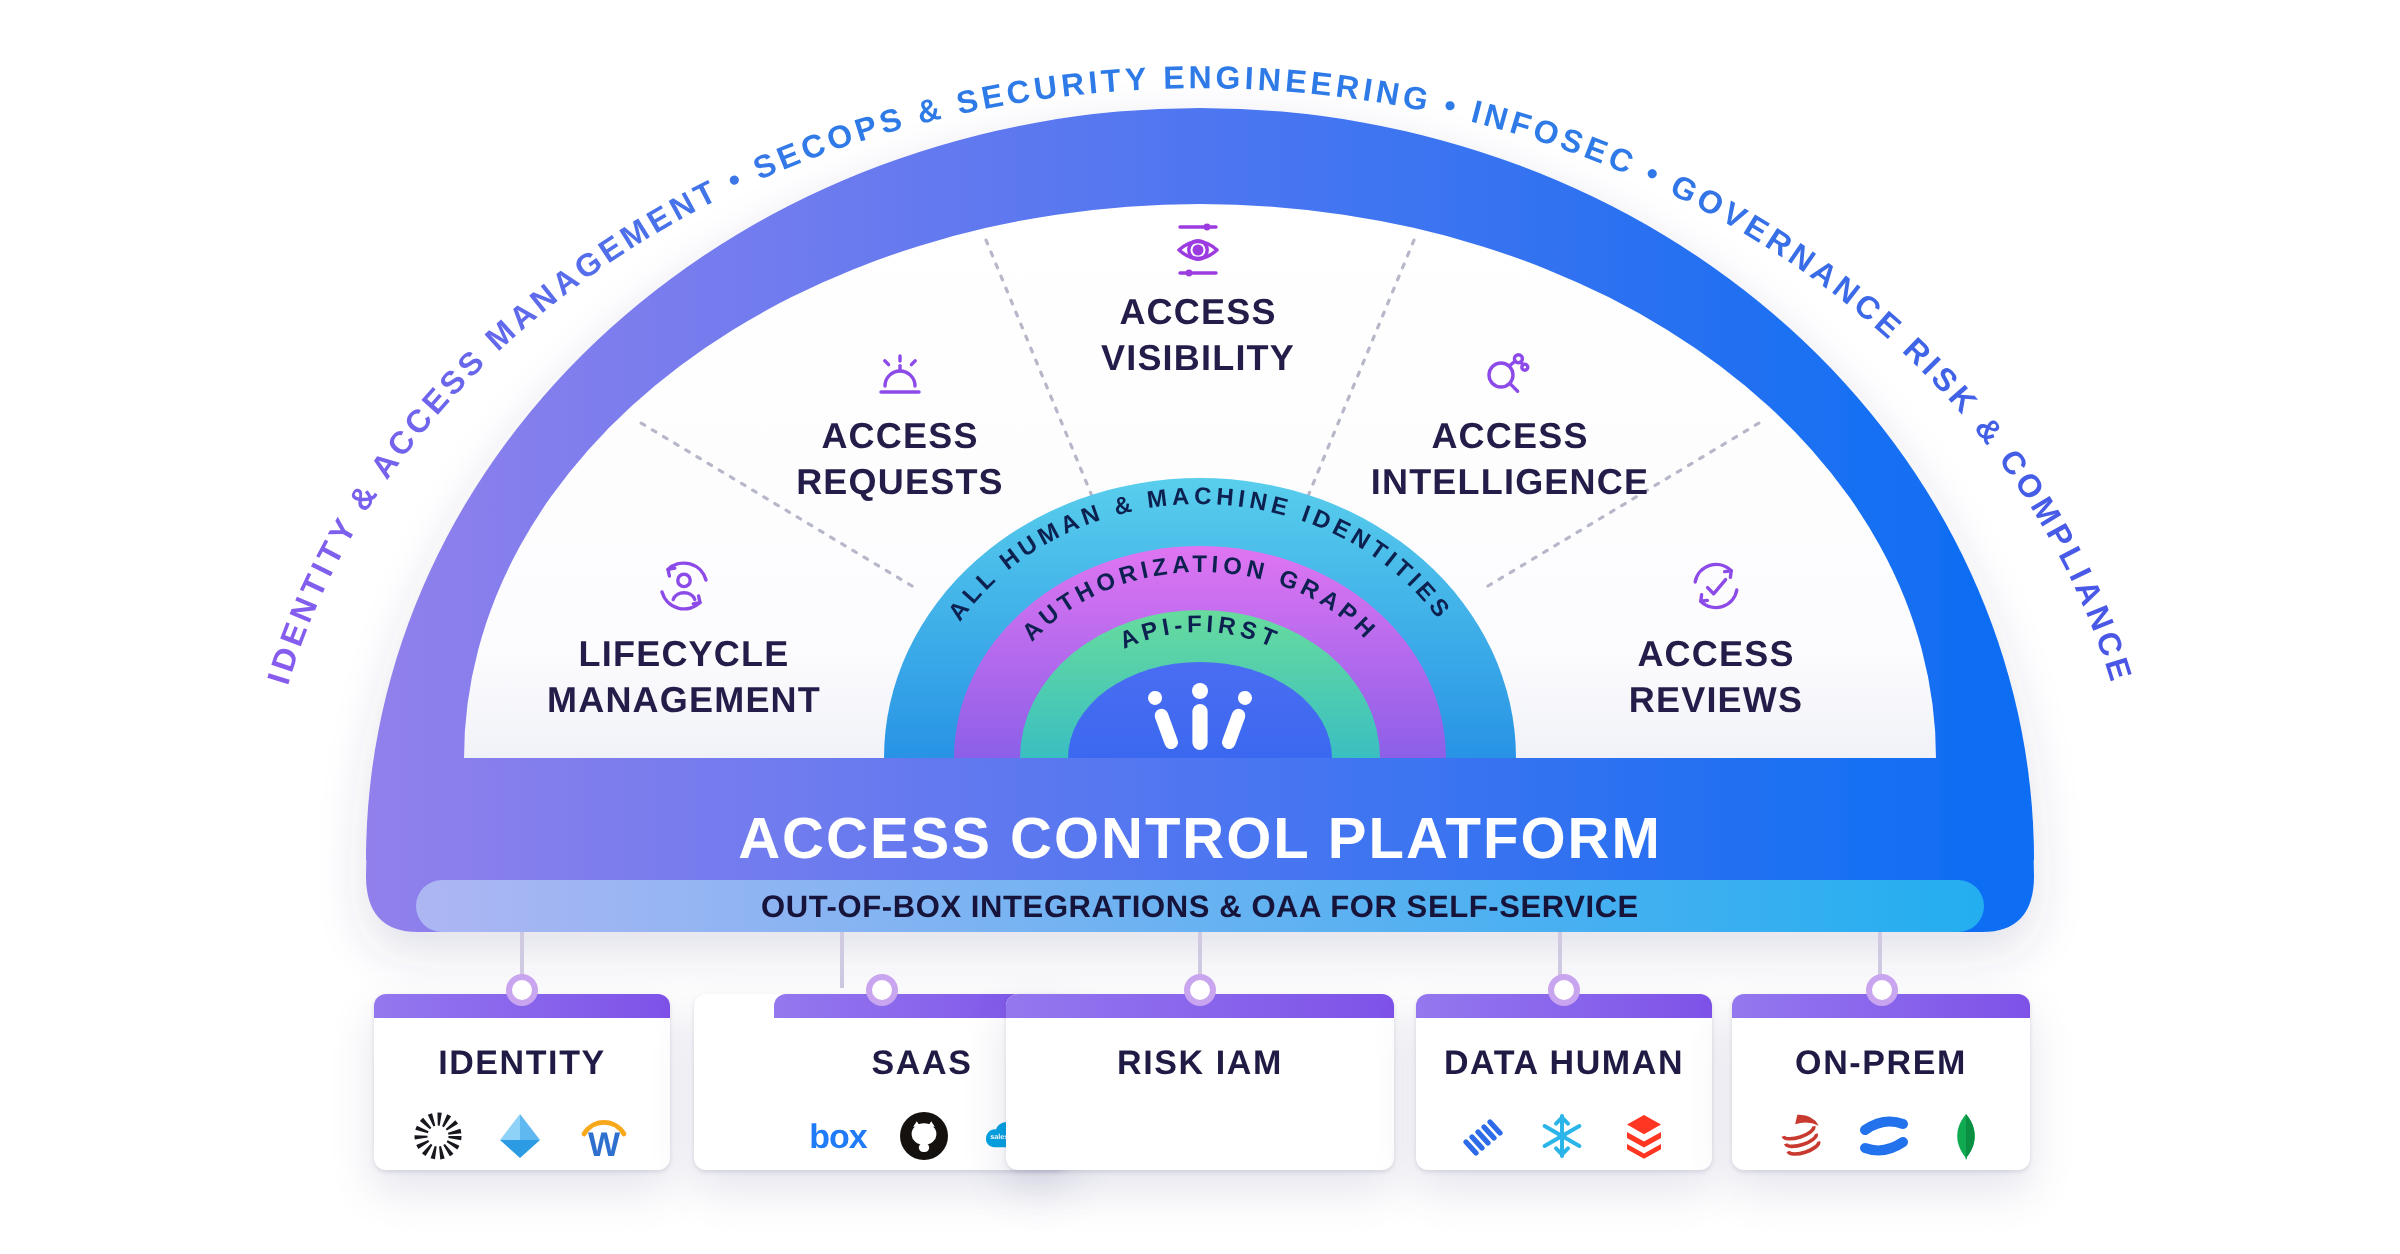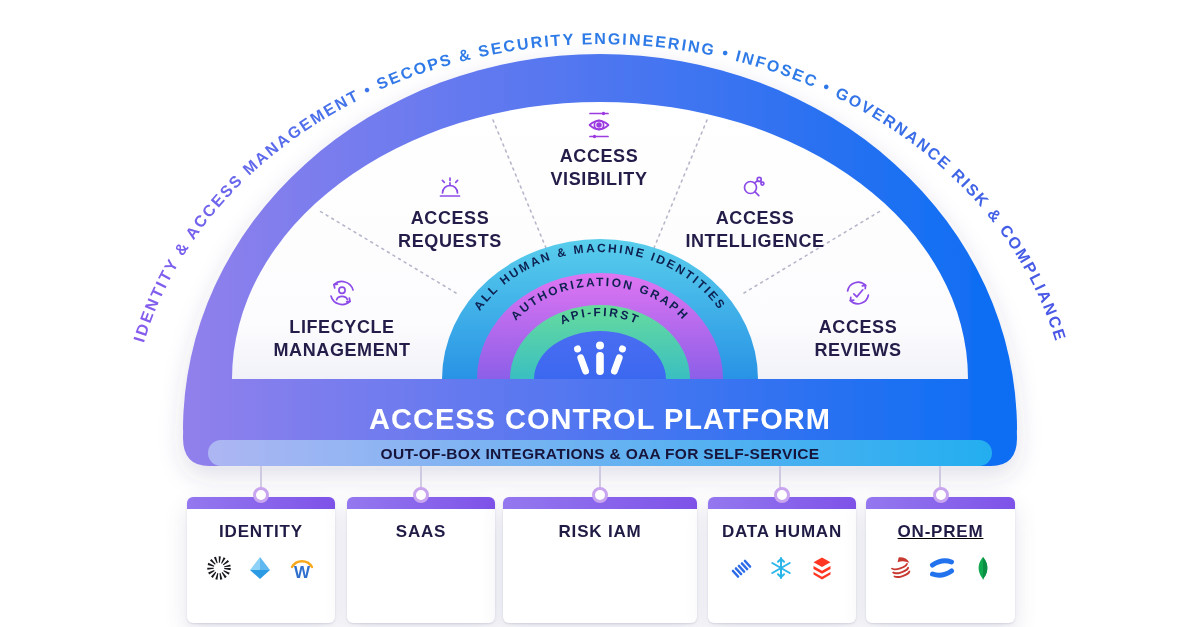--- a/index.html
+++ b/index.html
@@ -7,21 +7,21 @@
     position:relative;width:1200px;height:627px;overflow:hidden;background:#ffffff;
     font-family:"Liberation Sans","DejaVu Sans",sans-serif;
   }
   .dome-svg{position:absolute;left:0;top:0;}
   .seg-label{font-weight:bold;font-size:18px;letter-spacing:0.6px;fill:#241D49;text-anchor:middle;}
   .ring-label{font-weight:bold;font-size:12px;letter-spacing:2.2px;fill:#0D2150;}
   .arc-label{font-weight:bold;font-size:16px;letter-spacing:2px;}
   .platform-title{font-weight:bold;font-size:29px;letter-spacing:1px;fill:#ffffff;text-anchor:middle;}
   .integration-title{font-weight:bold;font-size:15.5px;letter-spacing:0.3px;fill:#17143B;text-anchor:middle;}
   .card{
-    position:absolute;top:497px;height:126px;background:#ffffff;border-radius:6px;
+    position:absolute;top:497px;height:88px;background:#ffffff;border-radius:6px;
     box-shadow:0 1px 2px rgba(90,90,130,.18),0 10px 22px rgba(90,90,140,.16);
   }
   .card-header{height:12px;border-radius:6px 6px 0 0;
     background:linear-gradient(90deg,#9478EF,#7E52E8);}
   .card-title{text-align:center;margin-top:13px;font-size:17px;font-weight:bold;
     letter-spacing:0.8px;color:#1F1B45;}
   .card-logos{display:flex;justify-content:center;align-items:center;gap:13px;margin-top:11px;height:30px;}
   .pin{
     position:absolute;top:-10px;left:50%;transform:translateX(-50%);
     width:10px;height:10px;background:#fff;border:3.5px solid #C9A4EF;border-radius:50%;
@@ -208,24 +208,40 @@
       <polygon points="0,-11 10,2 0,2" fill="#5FB8EF"></polygon>
       <polygon points="-10,2 10,2 0,11" fill="#2C9BE3"></polygon>
     </svg>
     <svg class="logo-svg" width="30" height="28" viewBox="-15 -14 30 28">
       <path d="M -10 -1 A 11.5 11.5 0 0 1 10 -1" stroke="#F7A81B" stroke-width="2.4" fill="none" stroke-linecap="round"></path>
       <text y="10" font-size="17" font-weight="bold" fill="#2F6FCE" text-anchor="middle">W</text>
     </svg>
   </div>
 </div>
 
-<div class="card" style="left:347px;width:148px;">
+<div class="card" style="left:347px;width:148px;padding-left:40px;">
   <div class="pin"></div>
   <div class="card-header"></div>
   <div class="card-title">SAAS</div>
+  <div class="card-logos">
+    <svg class="logo-svg" width="32" height="28" viewBox="-16 -14 32 28">
+      <text y="6" font-size="17" font-weight="bold" fill="#1F7BF7" text-anchor="middle" letter-spacing="-0.5">box</text>
+    </svg>
+    <svg class="logo-svg" width="28" height="28" viewBox="-14 -14 28 28">
+      <circle cx="0" cy="0" r="12" fill="#15110E"></circle>
+      <ellipse cx="0" cy="-1" rx="6.2" ry="5.4" fill="#ffffff"></ellipse>
+      <polygon points="-5.4,-4.6 -3.6,-7.4 -2,-4.9" fill="#ffffff"></polygon>
+      <polygon points="5.4,-4.6 3.6,-7.4 2,-4.9" fill="#ffffff"></polygon>
+      <rect x="-2.6" y="3.6" width="5.2" height="4.4" rx="2.2" fill="#ffffff"></rect>
+    </svg>
+    <svg class="logo-svg" width="30" height="28" viewBox="-15 -14 30 28">
+      <path fill="#00A1E0" d="M -11 1.5 C -11 -1.5 -8.7 -3.6 -6 -3.3 C -4.9 -6.3 -1.6 -7.8 1.3 -6.6 C 2.4 -8 4.2 -8.7 6 -8.3 C 8.8 -7.7 10.6 -5.2 10.3 -2.6 C 12.4 -1.9 13.6 0.3 13 2.4 C 12.5 4.3 10.7 5.6 8.7 5.6 L -6.8 5.6 C -9.2 5.6 -11 3.8 -11 1.5 Z"></path>
+      <text y="1.5" font-size="3.6" font-weight="bold" fill="#ffffff" text-anchor="middle">salesforce</text>
+    </svg>
+  </div>
 </div>
 
 <div class="card" style="left:503px;width:194px;">
   <div class="pin"></div>
   <div class="card-header"></div>
   <div class="card-title">RISK IAM</div>
 </div>
 
 <div class="card" style="left:708px;width:148px;">
   <div class="pin"></div>
@@ -254,21 +270,21 @@
     <svg class="logo-svg" width="28" height="28" viewBox="-14 -14 28 28">
       <g fill="#FF3621">
         <path d="M 0 -10.5 L 8.5 -5.7 L 0 -0.9 L -8.5 -5.7 Z"></path>
         <path d="M -8.5 -2 L 0 2.8 L 8.5 -2 L 8.5 1 L 0 5.8 L -8.5 1 Z"></path>
         <path d="M -8.5 4 L 0 8.8 L 8.5 4 L 8.5 6.6 L 0 11.4 L -8.5 6.6 Z"></path>
       </g>
     </svg>
   </div>
 </div>
 
-<div class="card" style="left:866px;width:149px;text-decoration:underline;">
+<div class="card" style="left:866px;width:149px;">
   <div class="pin"></div>
   <div class="card-header"></div>
   <div class="card-title">ON-PREM</div>
   <div class="card-logos">
     <svg class="logo-svg" width="28" height="28" viewBox="-14 -14 28 28">
       <g transform="rotate(-18)">
         <g stroke="#C8392F" stroke-width="1.8" fill="none">
           <path d="M -8 -2.5 A 8 3 0 0 0 8 -2.5"></path>
           <path d="M -8 1.5 A 8 3 0 0 0 8 1.5"></path>
           <path d="M -8 5.5 A 8 3 0 0 0 8 5.5"></path>

